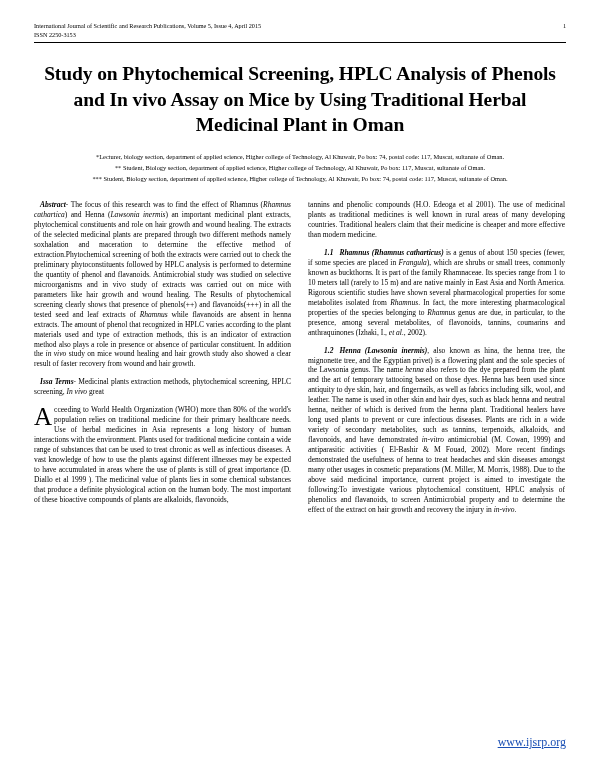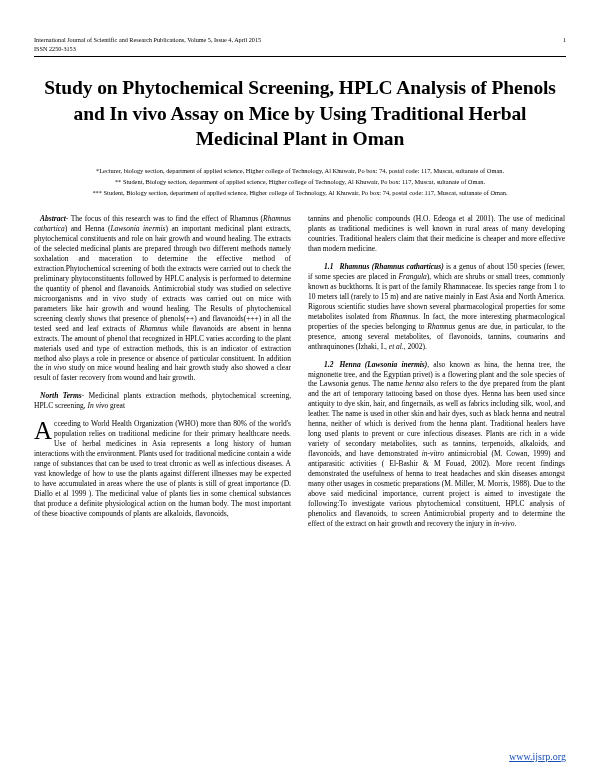--- a/index.html
+++ b/index.html
@@ -12,21 +12,21 @@
     height: 776px;
     font-family: "Liberation Serif", serif;
     color: #000;
     overflow: hidden;
   }
   .page {
     position: relative;
     width: 600px;
     height: 776px;
     box-sizing: border-box;
-    padding: 36px 34px 10px 34px;
+    padding: 22px 34px 10px 34px;
   }
   .header-row {
     display: flex;
     justify-content: space-between;
     align-items: flex-start;
     font-size: 6.2px;
     line-height: 1.45;
     margin-bottom: 2px;
   }
   .header-left {
@@ -89,22 +89,22 @@
   .dropcap {
     float: left;
     font-size: 25px;
     line-height: 0.82;
     padding: 2px 2px 0 0;
     font-family: "Liberation Serif", serif;
   }
   .footer {
     position: absolute;
     right: 34px;
-    bottom: 14px;
-    font-size: 10px;
+    bottom: 26px;
+    font-size: 12px;
     color: #1a4fb4;
     text-decoration: underline;
     font-family: "Liberation Serif", serif;
   }
 </style>
 </head>
 <body>
 
 <div class="page">
 
@@ -122,21 +122,21 @@
 
   <div class="affil">*Lecturer, biology section, department of applied science, Higher college of Technology, Al Khuwair, Po box: 74, postal code: 117,  Muscat, sultanate of Oman.</div>
   <div class="affil">** Student, Biology section, department of applied science, Higher college of Technology, Al Khuwair, Po box: 117, Muscat, sultanate of Oman.</div>
   <div class="affil">*** Student, Biology section, department of applied science, Higher college of Technology, Al Khuwair, Po box: 74, postal code: 117, Muscat, sultanate of Oman.</div>
 
   <div class="columns">
 
     <div class="col">
       <p><b class="i" style="font-style:italic">Abstract-</b><span> The focus of this research was to find the effect of Rhamnus (</span><i>Rhamnus cathartica</i><span>) and Henna (</span><i>Lawsonia inermis</i><span>) an important medicinal plant extracts, phytochemical constituents and role on hair growth and wound healing. The extracts of the selected medicinal plants are prepared through two different methods namely soxhalation and maceration to determine the effective method of extraction.Phytochemical screening of both the extracts were carried out to check the preliminary phytoconstituents followed by HPLC analysis is performed to determine the quantity of  phenol and flavanoids. Antimicrobial study was studied on selective microorganisms and in vivo study of extracts was carried out on mice with parameters like hair growth and wound healing. The Results of phytochemical screening clearly shows that presence of phenols(++) and flavanoids(+++) in all the tested seed and leaf extracts of </span><i>Rhamnus</i><span> while flavanoids are absent in henna extracts. The amount of phenol that recognized in HPLC varies according to the plant materials used and type of extraction methods, this is an indicator of extraction method also plays a role in presence or absence of particular constituent. In addition the </span><i>in vivo</i><span> study on mice wound healing and hair growth study also showed a clear result of faster recovery from wound and hair growth.</span></p>
 
-      <p><b class="i" style="font-style:italic">North Terms-</b><span> Medicinal plants extraction methods, phytochemical screening, HPLC screening, </span><i>In vivo</i><span> great</span></p>
+      <p><b class="i" style="font-style:italic">Issa Terms-</b><span> Medicinal plants extraction methods, phytochemical screening, HPLC screening, </span><i>In vivo</i><span> great</span></p>
 
       <p class="dropcap-para"><span class="dropcap">A</span><span>cceeding to World Health Organization (WHO) more than 80% of the world's population relies on traditional medicine for their primary healthcare needs. Use of herbal medicines in Asia represents a long history of human interactions with the environment. Plants used for traditional medicine contain a wide range of substances that can be used to treat chronic as well as infectious diseases. A vast knowledge of how to use the plants against different illnesses may be expected to have accumulated in areas where the use of plants is still of great importance (D. Diallo et al 1999 ). The medicinal value of plants lies in some chemical substances that produce a definite physiological action on the human body. The most important of these bioactive compounds of plants are alkaloids, flavonoids,</span></p>
     </div>
 
     <div class="col">
       <p>tannins and phenolic compounds (H.O. Edeoga et al 2001). The use of medicinal plants as traditional medicines is well known in rural areas of many developing countries. Traditional healers claim that their medicine is cheaper and more effective than modern medicine.</p>
 
       <p class="ind"><b class="i" style="font-style:italic">1.1</b><b class="i" style="font-style:italic">Rhamnus (Rhamnus catharticus)</b><span> is a genus of about 150 species (fewer, if some species are placed in </span><i>Frangula</i><span>), which are shrubs or small trees, commonly known as buckthorns. It is part of the family Rhamnaceae. Its species range from 1 to 10 meters tall (rarely to 15 m) and are native mainly in East Asia and North America. Rigorous scientific studies have shown several pharmacological properties for some metabolites isolated from </span><i>Rhamnus</i><span>. In fact, the more interesting pharmacological properties of the species belonging to </span><i>Rhamnus</i><span> genus are due, in particular, to the presence, among several metabolites, of flavonoids, tannins, coumarins and anthraquinones (Izhaki, I., </span><i>et al.</i><span>, 2002).</span></p>
 
       <p class="ind"><b class="i" style="font-style:italic">1.2</b><b class="i" style="font-style:italic">Henna (Lawsonia inermis)</b><span>, also known as hina, the henna tree, the mignonette tree, and the Egyptian privet) is a flowering plant and the sole species of the Lawsonia genus. The name </span><i>henna</i><span> also refers to the dye prepared from the plant and the art of temporary tattooing based on those dyes. Henna has been used since antiquity to dye skin, hair, and fingernails, as well as fabrics including silk, wool, and leather. The name is used in other skin and hair dyes, such as black henna and neutral henna, neither of which is derived from the henna plant. Traditional healers have long used plants to prevent or cure infectious diseases. Plants are rich in a wide variety of secondary metabolites, such as tannins, terpenoids, alkaloids, and flavonoids, and have demonstrated </span><i>in-vitro</i><span> antimicrobial (M. Cowan, 1999) and antiparasitic activities ( El-Bashir &amp; M Fouad, 2002). More recent findings demonstrated the usefulness of henna to treat headaches and skin diseases amongst many other usages in cosmetic preparations (M. Miller, M. Morris, 1988). Due to the above said medicinal importance, current project is aimed to investigate the following:To investigate various phytochemical constituent, HPLC analysis of phenolics and flavanoids, to screen Antimicrobial property and to determine the effect of the extract on hair growth and recovery the injury in </span><i>in-vivo</i><span>.</span></p>

